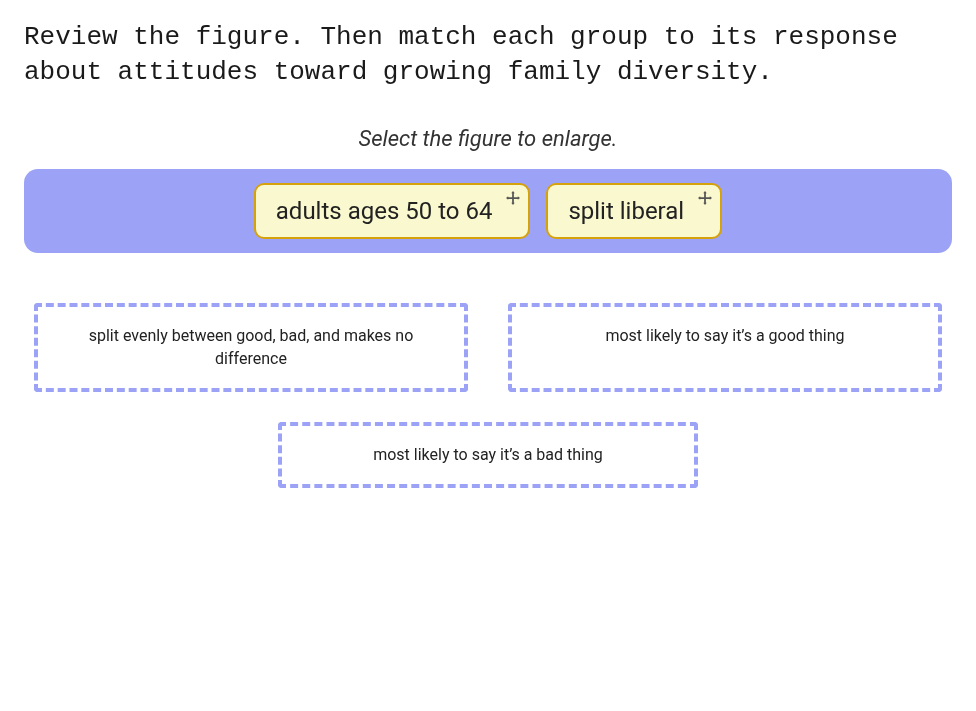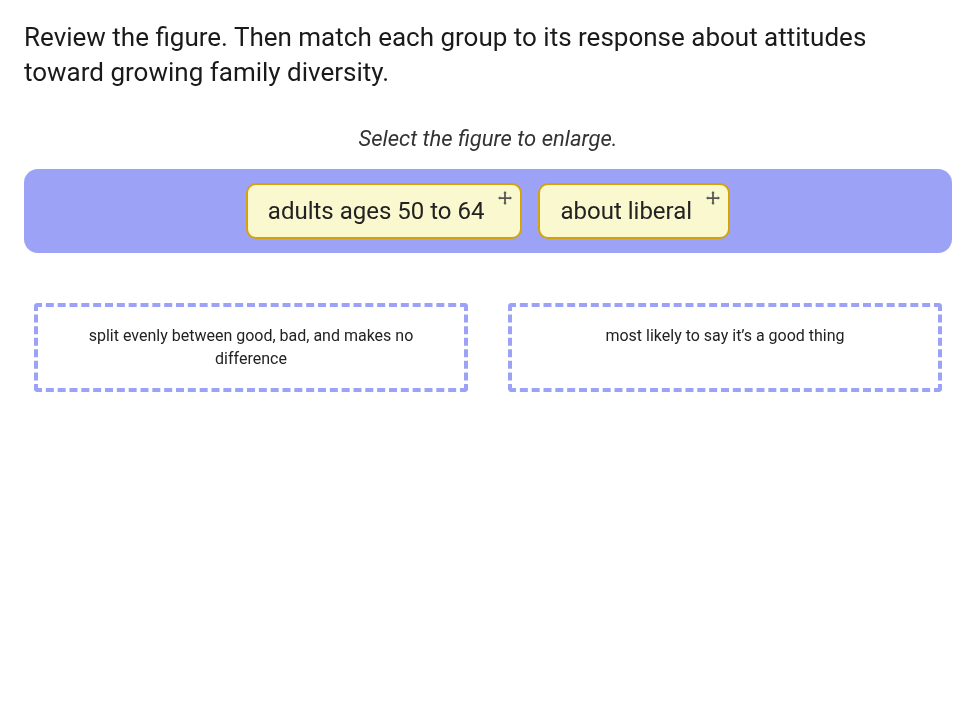--- a/index.html
+++ b/index.html
@@ -9,20 +9,21 @@
     padding: 20px 24px;
     width: 976px;
     color: #222;
   }
   .question {
     font-size: 26px;
     line-height: 1.35;
     color: #1a1a1a;
     margin-bottom: 36px;
     max-width: 900px;
+    font-family: Liberation Mono, monospace;
   }
   .enlarge-hint {
     text-align: center;
     font-style: italic;
     font-size: 22px;
     color: #333;
     margin-bottom: 18px;
   }
   .source-tray {
     background: #9ca3f6;
@@ -84,23 +85,24 @@
 <div class="enlarge-hint">Select the figure to enlarge.</div>
 
 <div class="source-tray">
   <div class="draggable">
     <span>adults ages 50 to 64</span>
     <svg class="drag-icon" viewBox="0 0 16 16" fill="currentColor">
       <path d="M8 0l2 2.5H9V7h4.5V6L16 8l-2.5 2V9H9v4.5h1L8 16l-2-2.5h1V9H2.5v1L0 8l2.5-2v1H7V2.5H6L8 0z"></path>
     </svg>
   </div>
   <div class="draggable">
-    <span>about liberal</span>
+    <span>split liberal</span>
     <svg class="drag-icon" viewBox="0 0 16 16" fill="currentColor">
       <path d="M8 0l2 2.5H9V7h4.5V6L16 8l-2.5 2V9H9v4.5h1L8 16l-2-2.5h1V9H2.5v1L0 8l2.5-2v1H7V2.5H6L8 0z"></path>
     </svg>
   </div>
 </div>
 
 <div class="dropzones">
   <div class="dropzone dz-1">split evenly between good, bad, and makes no difference</div>
   <div class="dropzone dz-2">most likely to say it’s a good thing</div>
+  <div class="dropzone dz-3">most likely to say it’s a bad thing</div>
 </div>
 
 </body></html>

